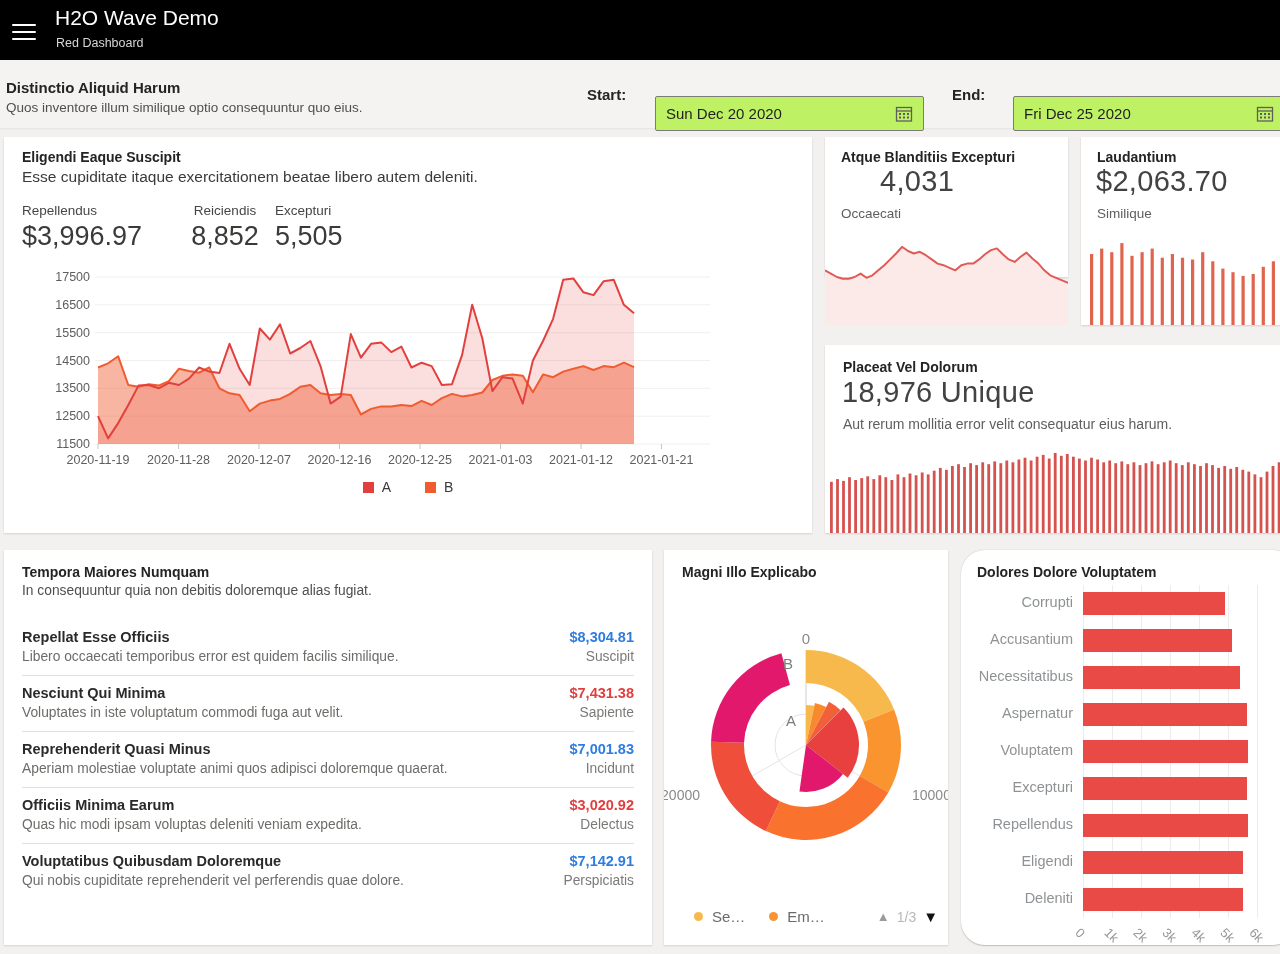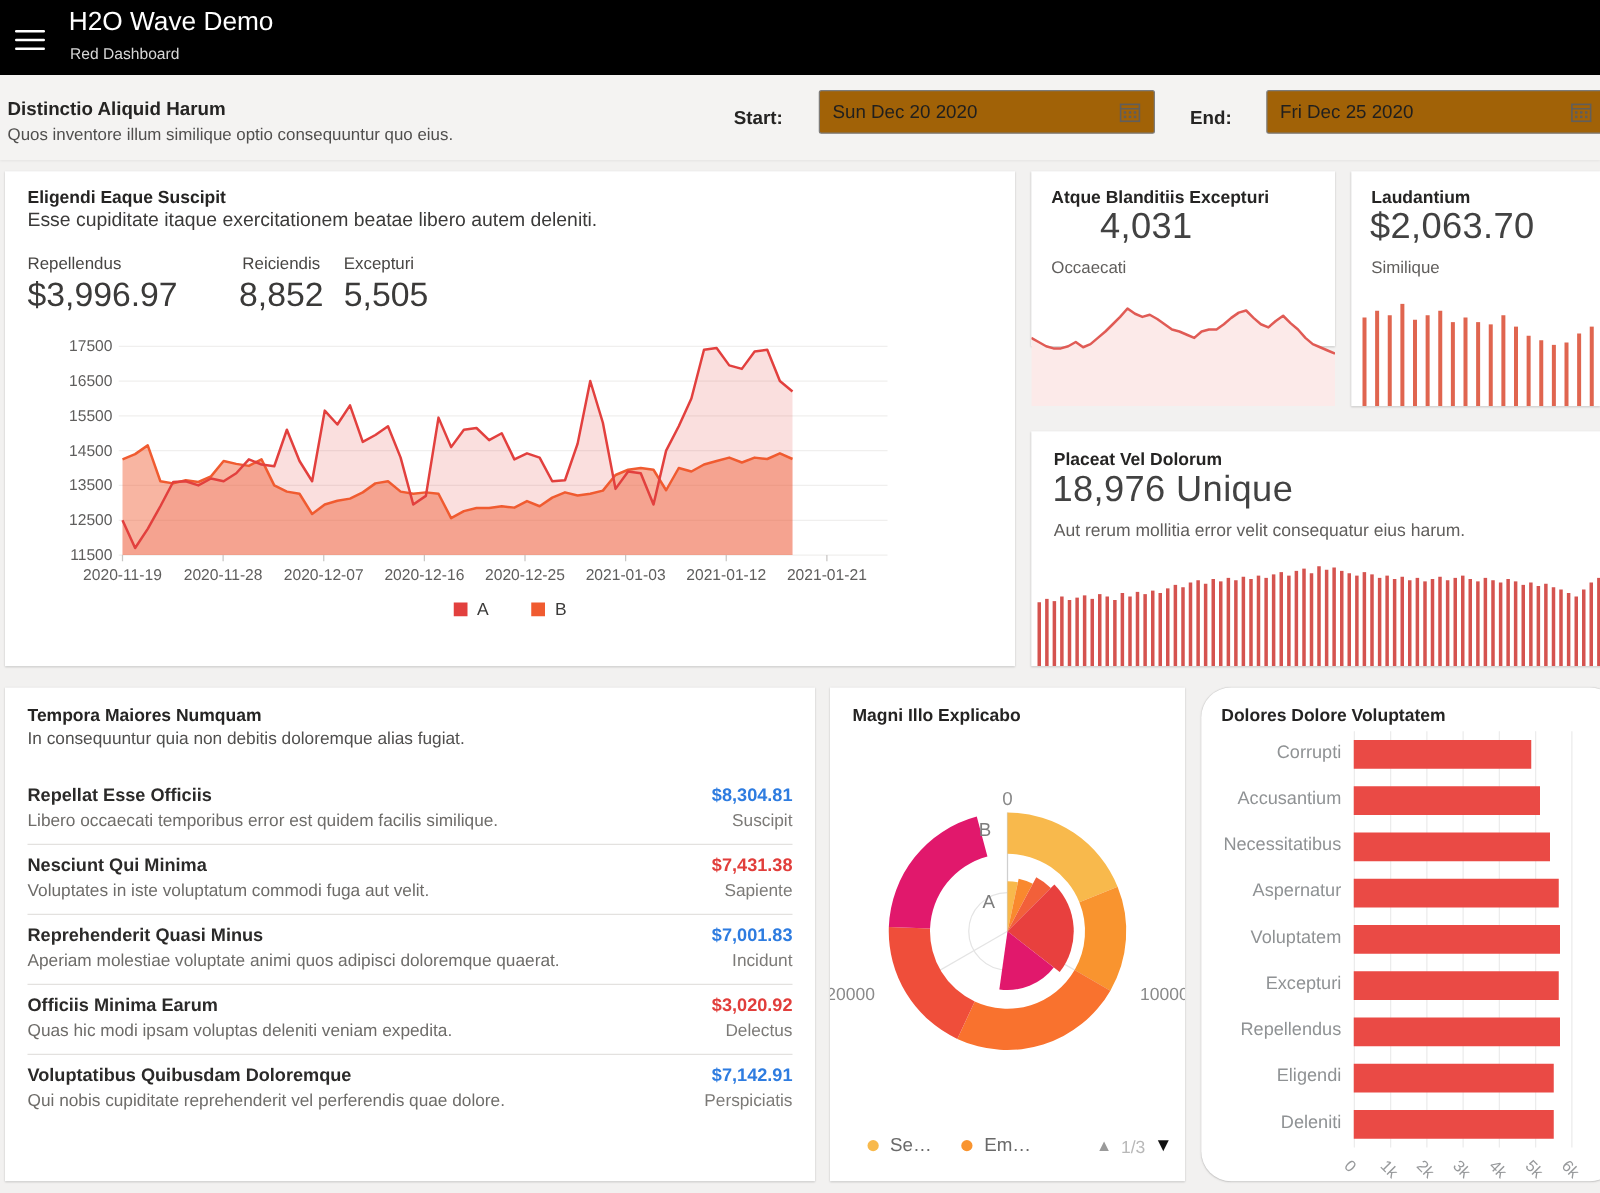--- a/index.html
+++ b/index.html
@@ -10,21 +10,21 @@
   .app-header{position:absolute;left:0;top:0;width:1280px;height:60px;background:#000;color:#fff;}
   .burger{position:absolute;left:12px;top:19px;width:24px;height:22px;cursor:pointer;}
   .burger span{display:block;height:2px;background:#fff;margin:5px 0;border-radius:1px;}
   .app-title{position:absolute;left:55px;top:6px;font-size:21px;font-weight:400;color:#fff;}
   .app-subtitle{position:absolute;left:56px;top:36px;font-size:12.5px;color:#d6d6d6;}
   
   .toolbar{position:absolute;left:0;top:60px;width:1280px;height:68px;background:#f4f3f2;box-shadow:0 1px 2px rgba(0,0,0,.06);}
   .tb-title{position:absolute;left:6px;top:19px;font-size:15px;font-weight:700;color:#252423;}
   .tb-sub{position:absolute;left:6px;top:40px;font-size:13.5px;color:#504f4e;}
   .date-label{position:absolute;top:26px;font-size:15px;font-weight:700;color:#252423;}
-  .date-box{position:absolute;top:12px;height:35px;background:#a16207;border:1px solid #7d7b79;border-radius:2px;}
+  .date-box{position:absolute;top:36px;height:35px;background:#bef264;border:1px solid #7d7b79;border-radius:2px;}
   .date-box input{border:none;outline:none;width:calc(100% - 40px);height:100%;padding:0 0 0 10px;font-size:15px;color:#201f1e;font-family:inherit;background:transparent;}
   .cal-icon{position:absolute;right:10px;top:8px;width:18px;height:18px;cursor:pointer;}
   
   .card{position:absolute;background:#fff;box-shadow:0 0.6px 1.8px rgba(0,0,0,.13), 0 0.3px 0.9px rgba(0,0,0,.1);}
   .card-title{position:absolute;left:18px;top:12px;font-size:14px;font-weight:700;color:#252423;}
   .card-sub{position:absolute;left:18px;top:31px;font-size:15.5px;color:#3b3a39;}
   .big-value{position:absolute;left:17px;top:28px;font-size:29px;font-weight:400;color:#424242;letter-spacing:.3px;}
   .caption{position:absolute;left:18px;top:69px;font-size:13.5px;color:#605e5c;}
   .stat-label{font-size:13.5px;color:#484644;margin-bottom:3px;}
   .stat-value{font-size:27px;color:#3b3a39;font-weight:400;}

